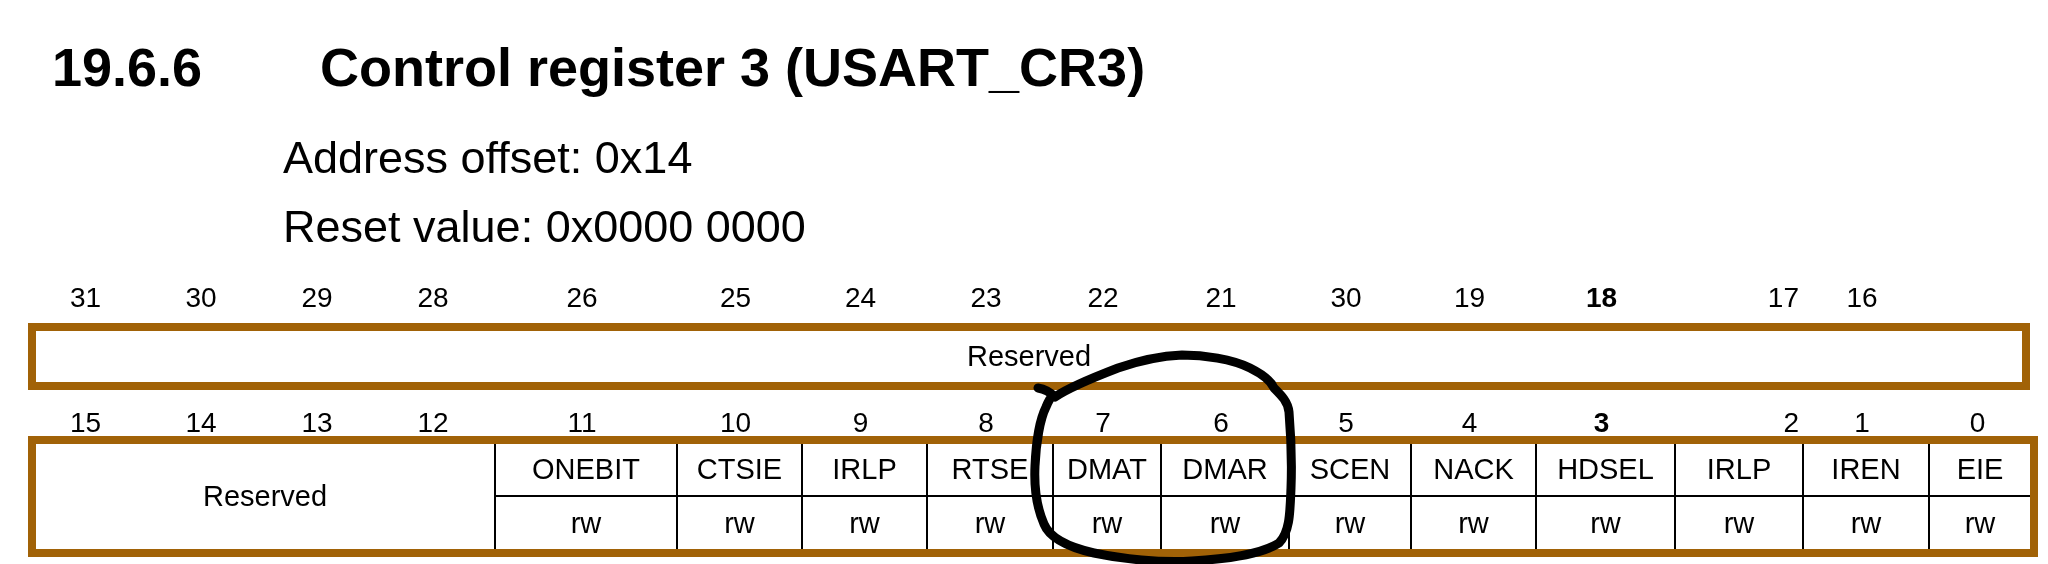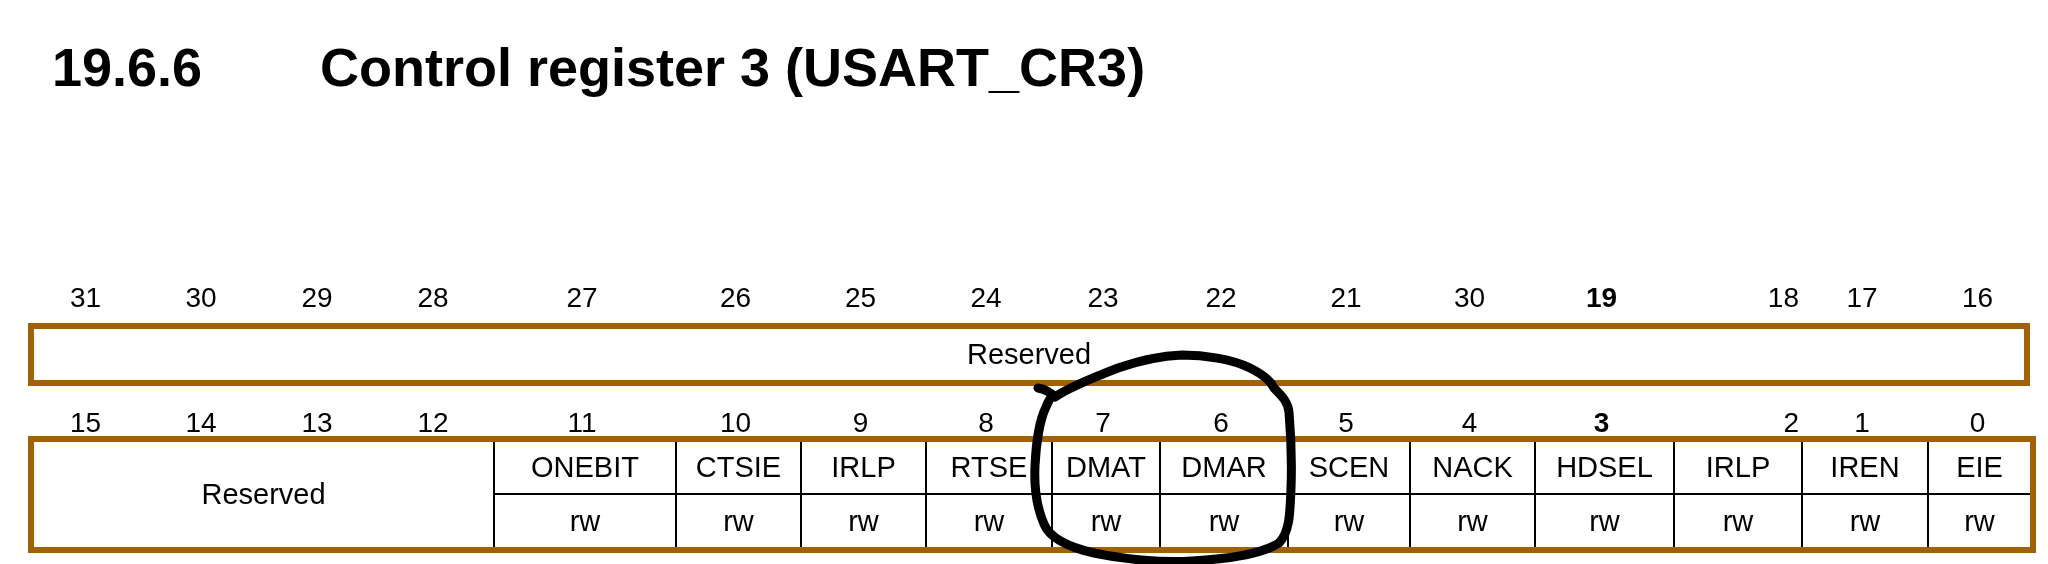--- a/index.html
+++ b/index.html
@@ -51,46 +51,47 @@
     width:2002px;
     font-size:29px;
   }
   table.reg td{
     border:2px solid #000;
     text-align:center;
     vertical-align:middle;
     padding:0;
     overflow:hidden;
   }
-  table.reg{border:6px solid #a16207;}
+  table.reg{border:8px solid #a16207;}
   #tbl-high{left:28px;top:323px;}
   #tbl-high td{height:51px;}
   #tbl-low{left:28px;top:436px;}
   #tbl-low tr.names td{height:51px;}
   #tbl-low tr.access td{height:52px;}
   
   #annotation{left:1000px;top:340px;width:320px;height:230px;pointer-events:none;}
 </style>
 </head>
 <body>
 
 <div id="page">
 
   <div class="abs" id="heading">
     <span id="sec-num">19.6.6</span>
     <span id="sec-title">Control register 3 (USART_CR3)</span>
   </div>
 
+  <div class="abs subline" id="addr-line">Address offset: 0x14</div>
+  <div class="abs subline" id="reset-line">Reset value: 0x0000 0000</div>
 
   <div class="abs bitrow" id="bitrow-high">
     <span>31</span>
     <span>30</span>
     <span>29</span>
     <span>28</span>
-    <span>27</span>
     <span>26</span>
     <span>25</span>
     <span>24</span>
     <span>23</span>
     <span>22</span>
     <span>21</span>
     <span>30</span>
     <span>19</span>
     <span>18</span>
     <span>17</span>

